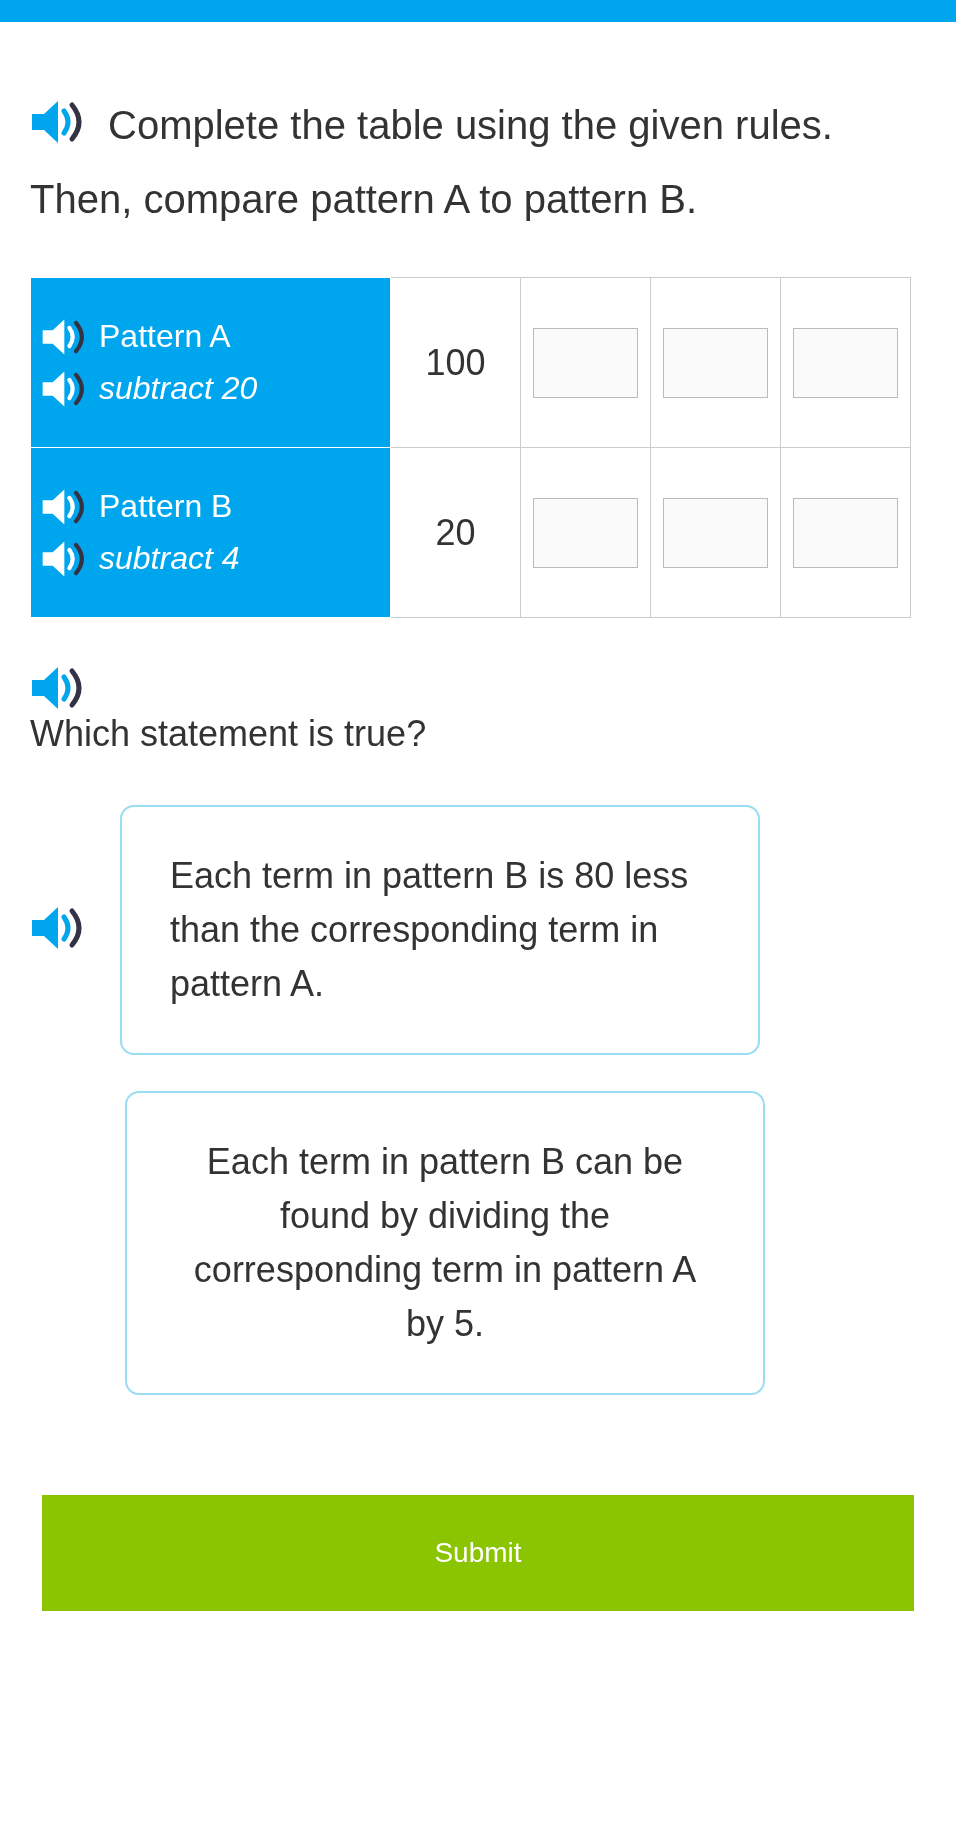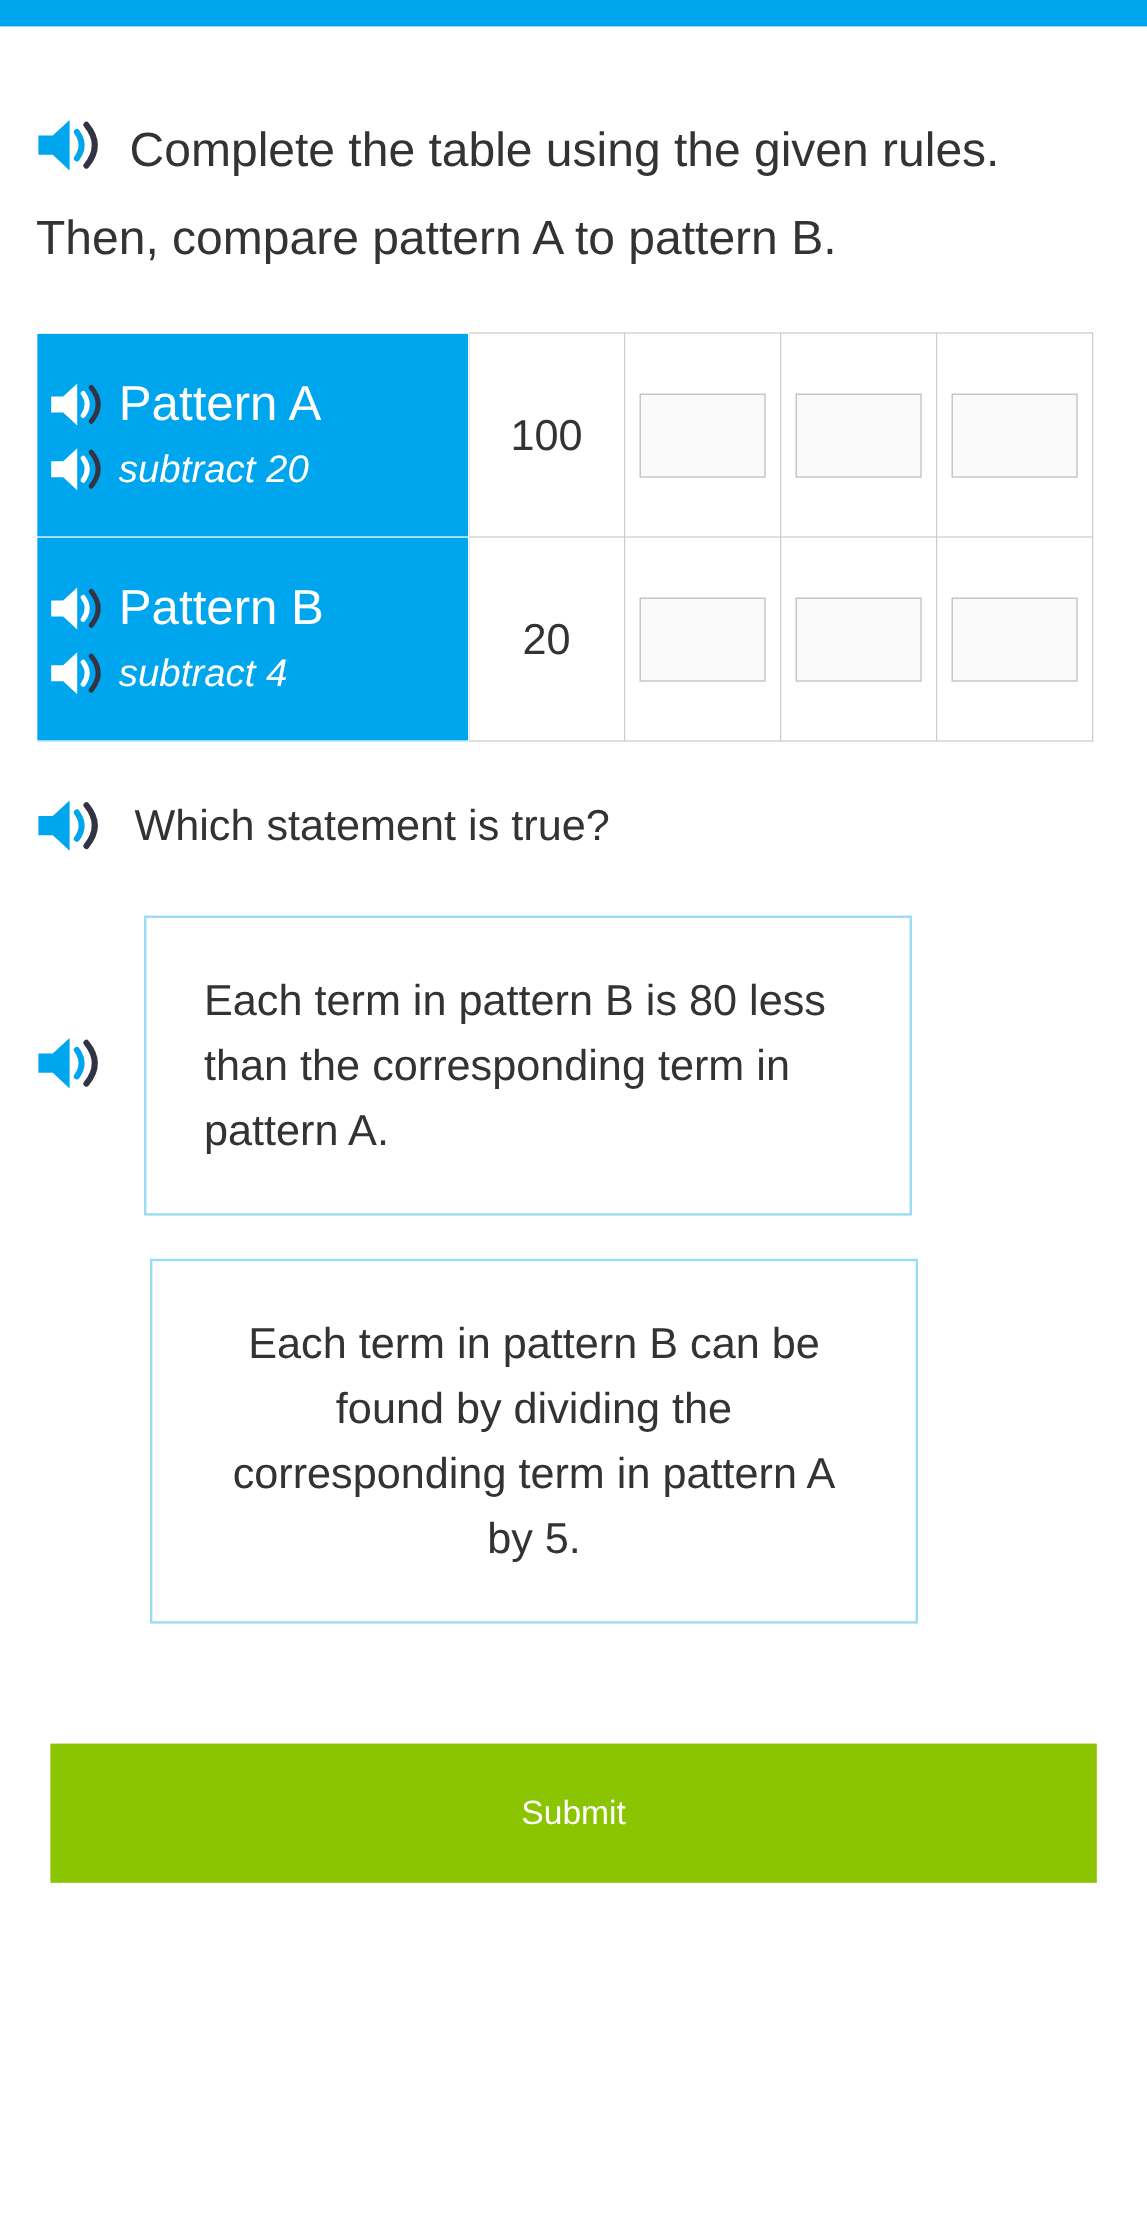--- a/index.html
+++ b/index.html
@@ -45,21 +45,21 @@
     background: #00a6ed;
     color: #fff;
     text-align: left !important;
     padding: 15px 18px 15px 10px;
     width: 360px;
     border: 1px solid #fff !important;
   }
   .header-cell .row1 {
     display: flex;
     align-items: center;
-    font-size: 41px;
+    font-size: 32px;
     margin-bottom: 10px;
   }
   .header-cell .row2 {
     display: flex;
     align-items: center;
     font-size: 32px;
     font-style: italic;
   }
   .value-cell {
     width: 130px;
@@ -73,38 +73,38 @@
   .input-cell input {
     width: 105px;
     height: 70px;
     border: 1px solid #bbb;
     background: #fafafa;
     font-size: 32px;
     text-align: center;
   }
   .sub-question {
     display: flex;
-    align-items: center;
     font-size: 36px;
     color: #333;
     margin-bottom: 50px;
+    flex-direction: column;
   }
   .option-row {
     display: flex;
     align-items: center;
     margin-bottom: 36px;
     margin-left: 0;
   }
   .option-speaker {
     margin-right: 30px;
     flex-shrink: 0;
   }
   .option-box {
     border: 2px solid #9adcf0;
-    border-radius: 0;
+    border-radius: 14px;
     padding: 42px 48px;
     width: 640px;
     font-size: 36px;
     color: #333;
     line-height: 1.5;
     cursor: pointer;
   }
   .submit-area {
     padding: 0 12px;
     margin-top: 100px;

